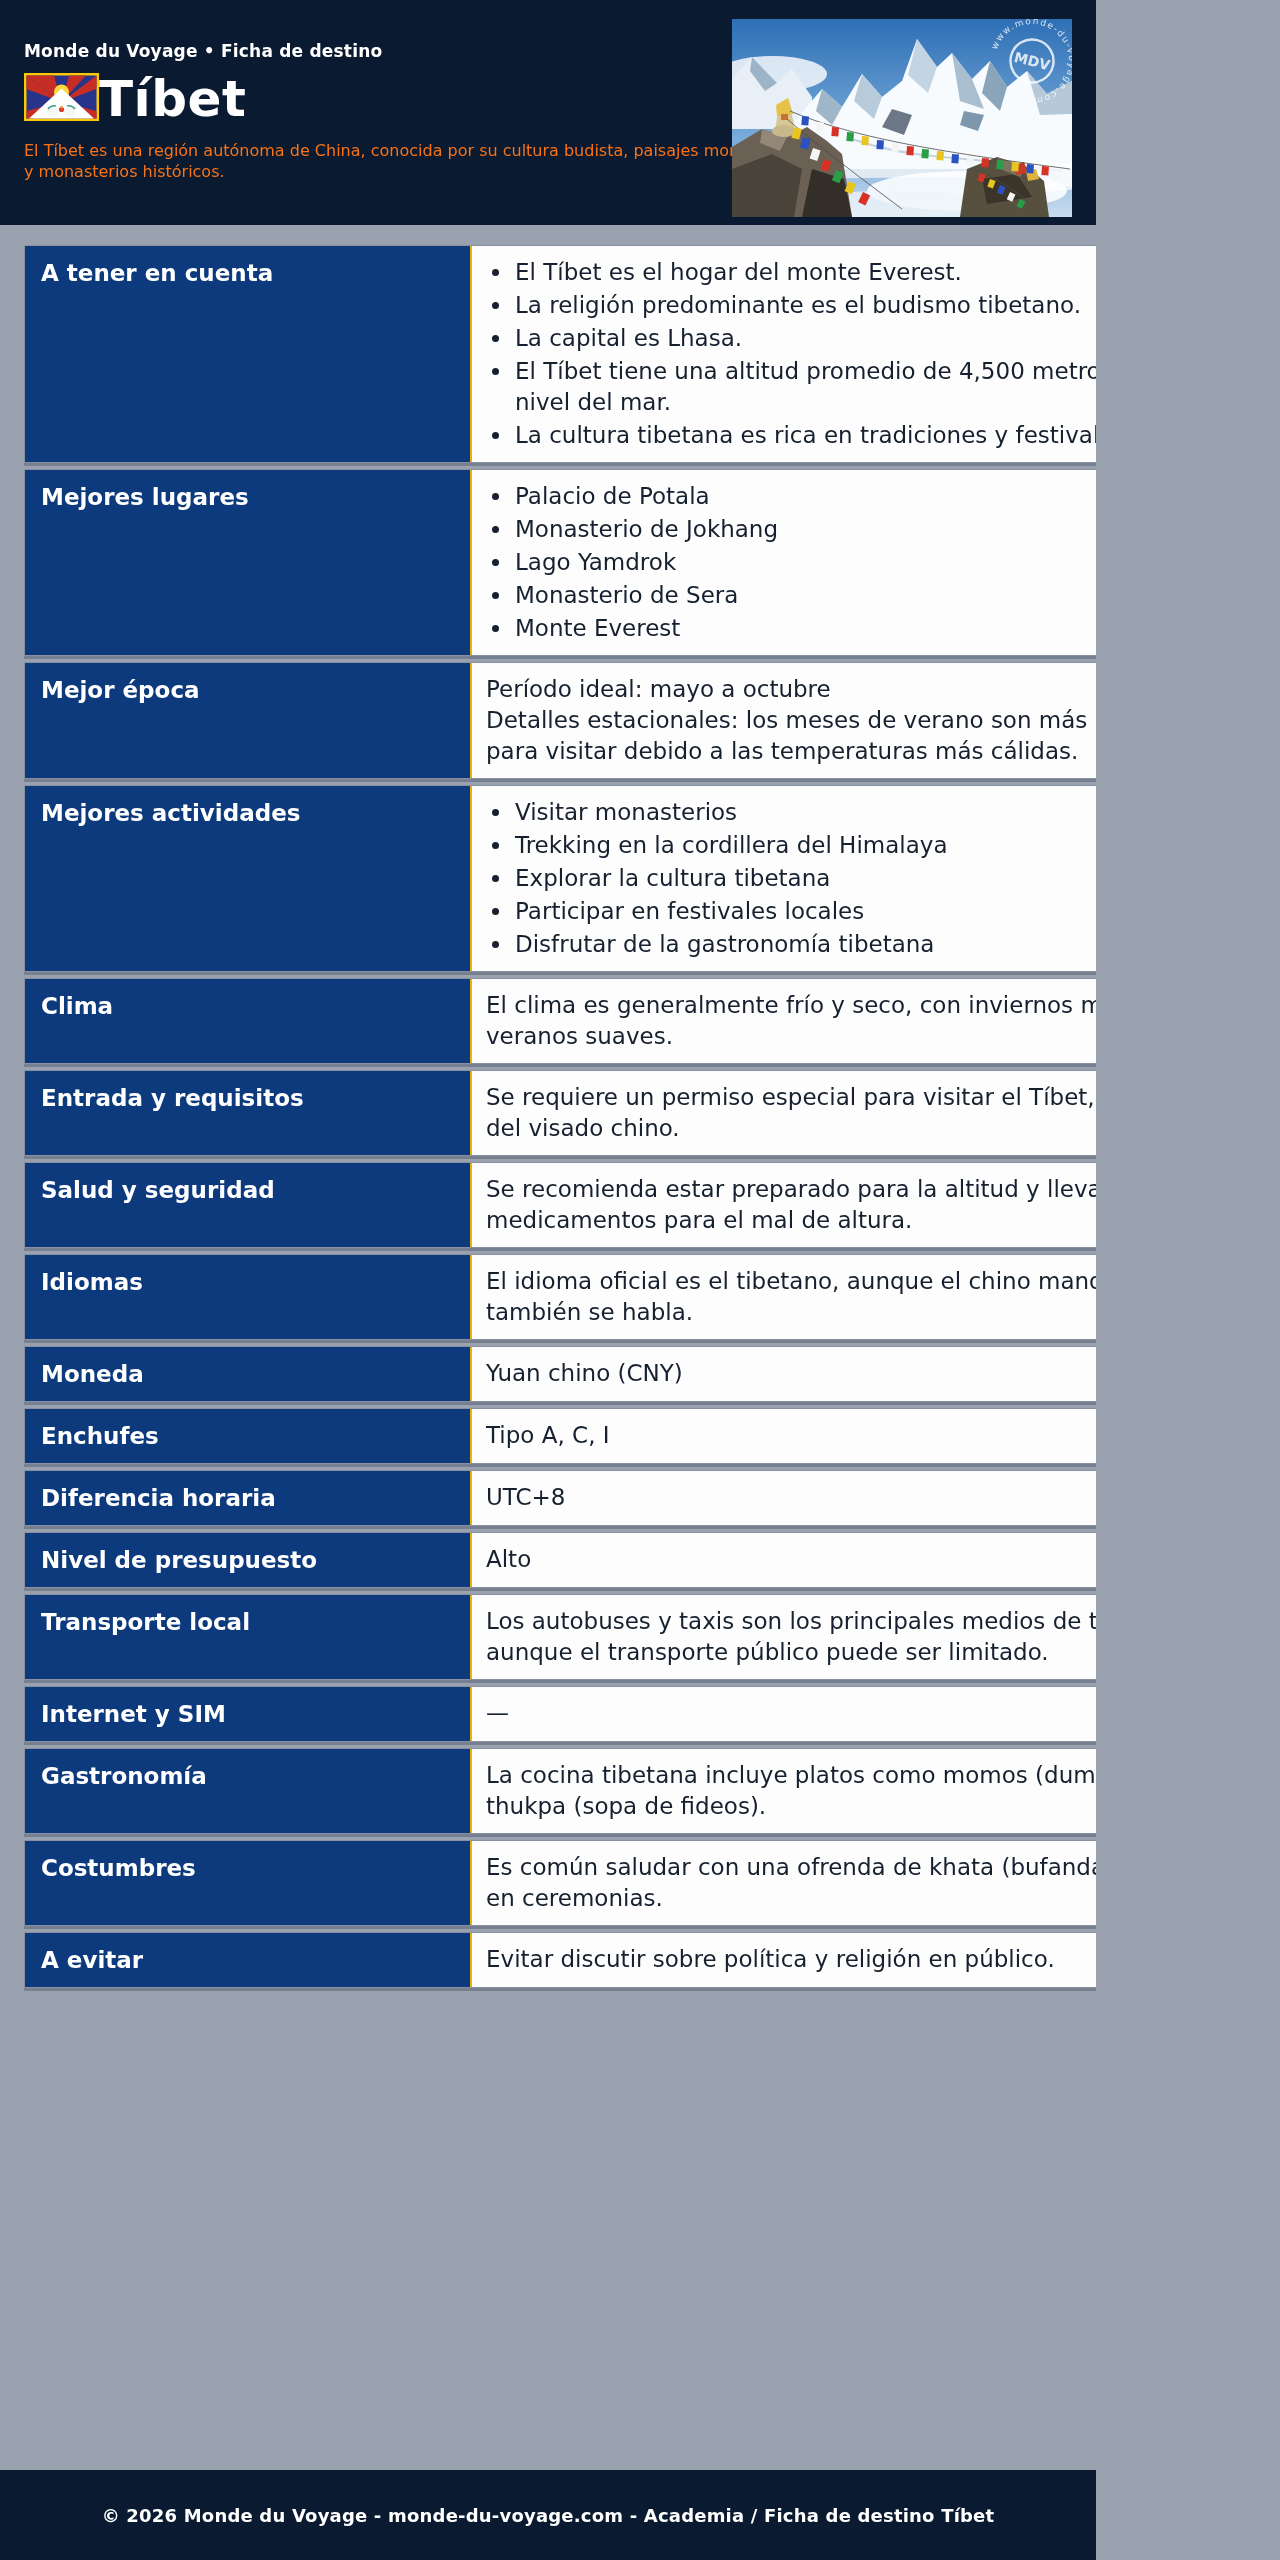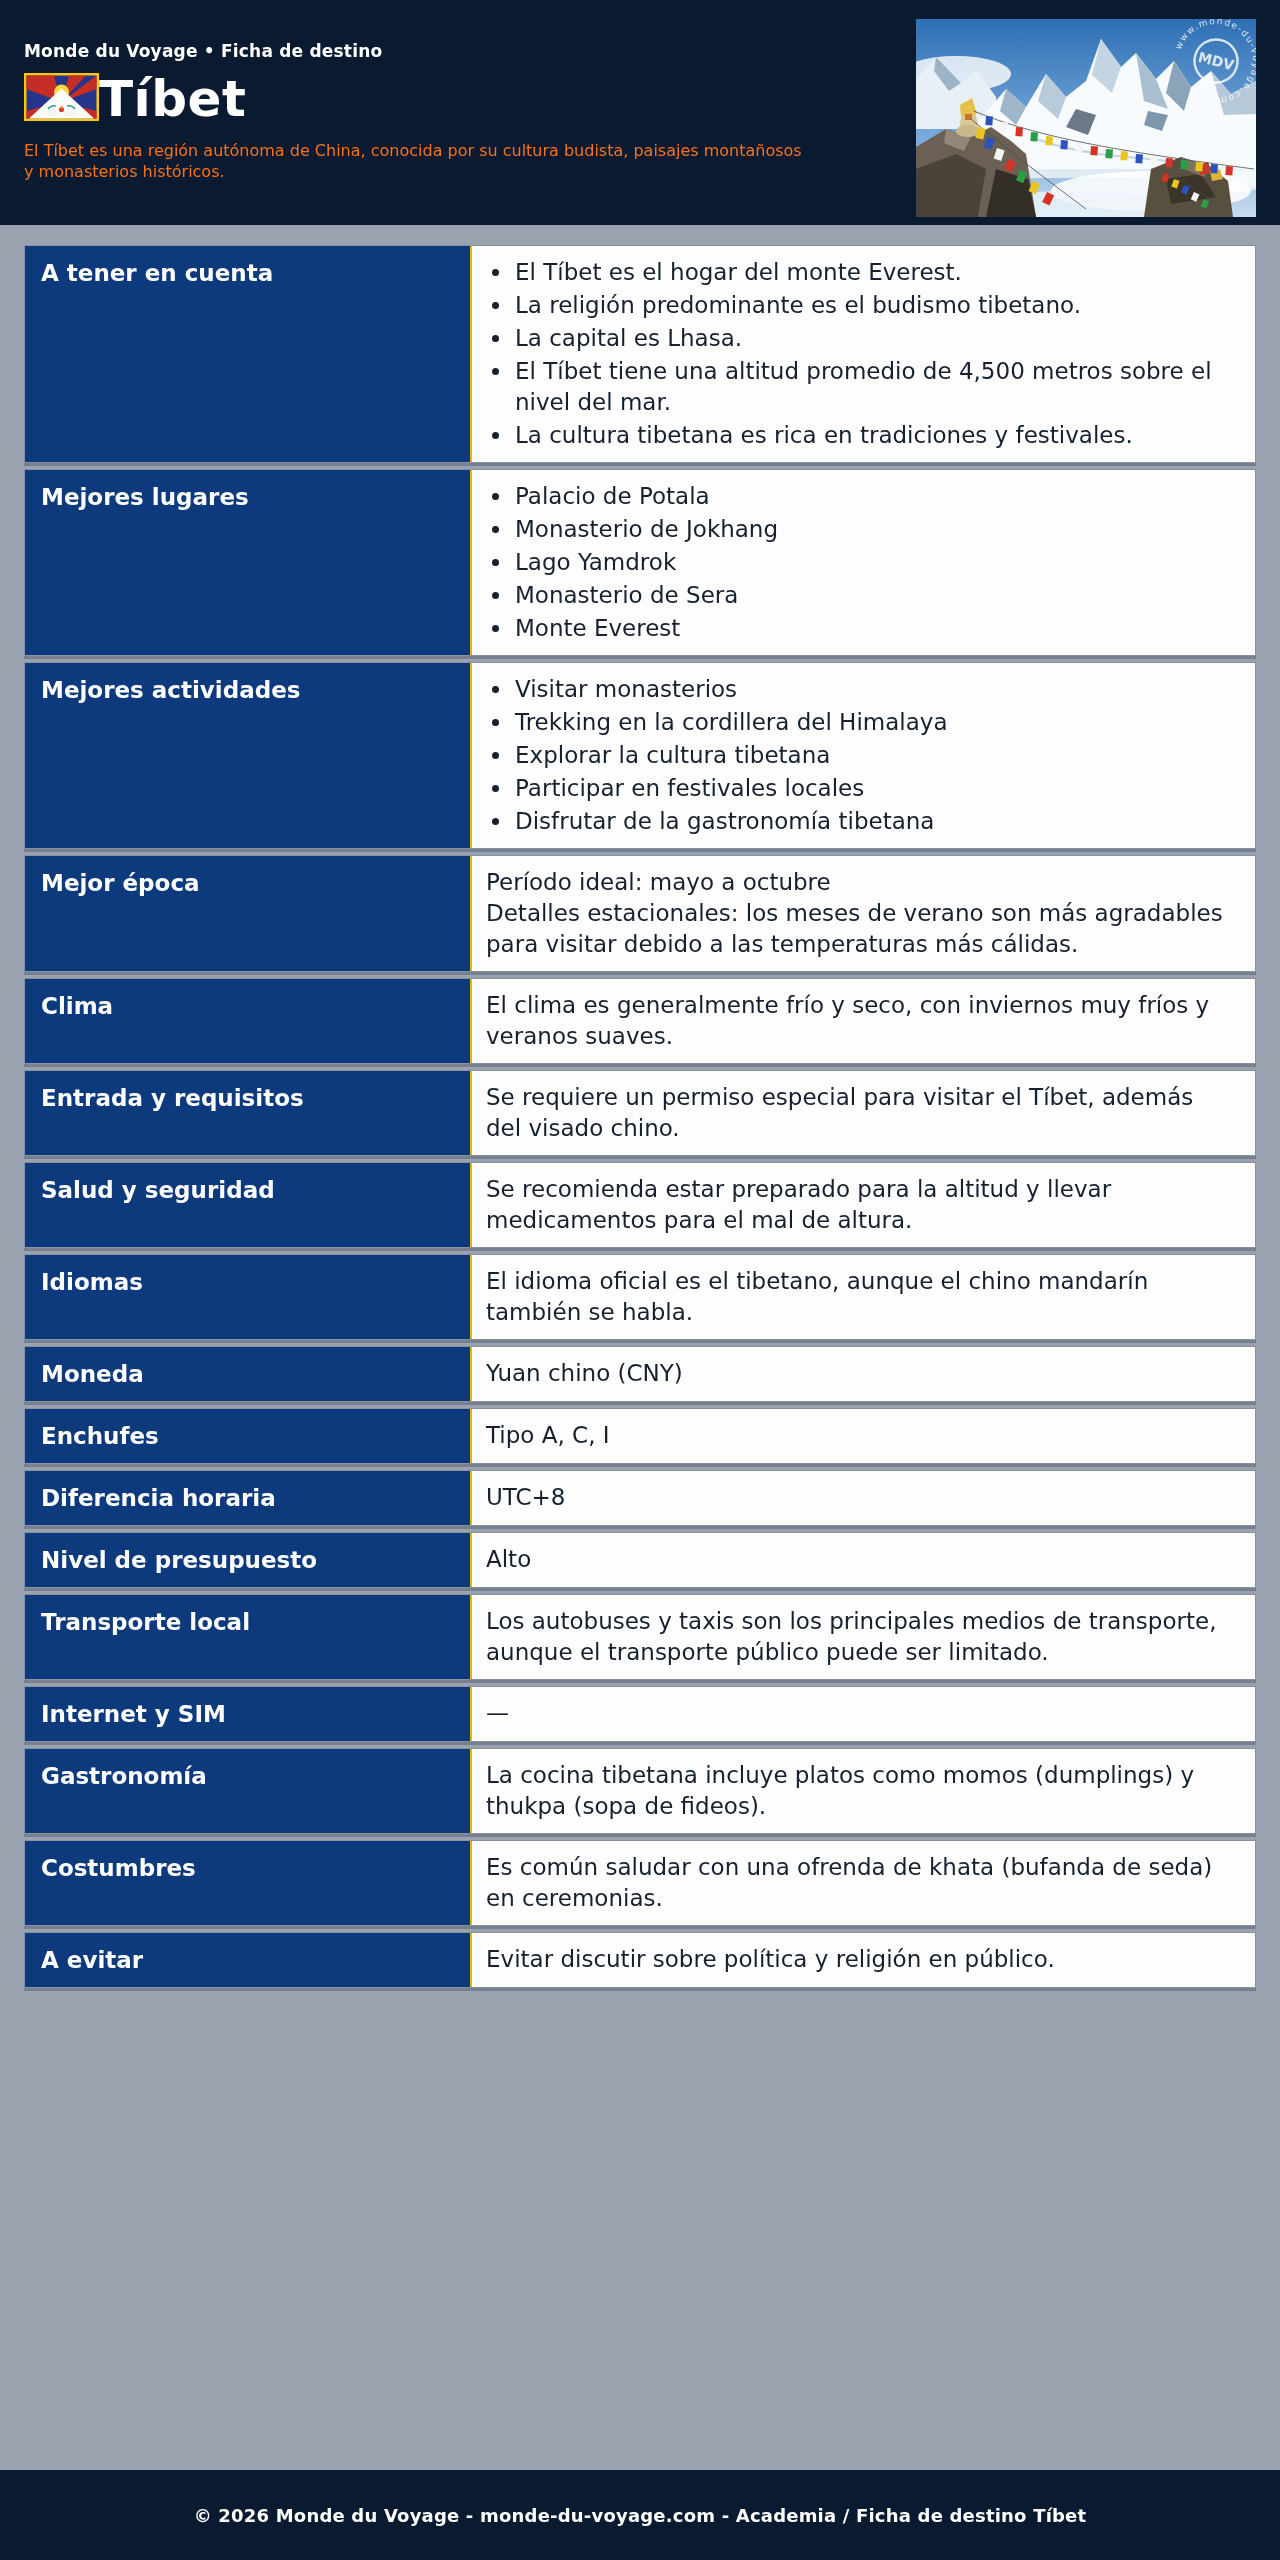--- a/index.html
+++ b/index.html
@@ -1,17 +1,17 @@
 <!DOCTYPE html>
 <html><head>
 <meta charset="utf-8">
 <style>
   html,body { margin:0; padding:0; background:#9aa2b0; }
   .page {
-    position:relative; width:1280px; height:2560px; overflow:hidden;
+    position:relative; width:1096px; height:2560px; overflow:hidden;
     background:#9aa2b0; font-family:"DejaVu Sans","Liberation Sans",sans-serif;
   }
   
   .site-header {
     position:relative; height:225px; background:#0a1a30; color:#ffffff;
     padding:40px 24px 0; box-sizing:border-box;
   }
   .breadcrumb { font-size:17px; font-weight:bold; letter-spacing:.2px; line-height:22px; }
   .title-row { display:flex; align-items:center; margin-top:11px; height:52px; }
   .flag-wrap { flex:0 0 auto; display:block; }
@@ -199,41 +199,41 @@
             <li>Palacio de Potala</li>
             <li>Monasterio de Jokhang</li>
             <li>Lago Yamdrok</li>
             <li>Monasterio de Sera</li>
             <li>Monte Everest</li>
           </ul>
         </div>
     </div>
 
     <div class="row">
+      <div class="cell label">Mejor época</div>
+      <div class="cell content">
+          <div class="content-line">Período ideal: mayo a octubre</div>
+          <div class="content-line">Detalles estacionales: los meses de verano son más agradables para visitar debido a las temperaturas más cálidas.</div>
+        </div>
+    </div>
+
+    <div class="row">
       <div class="cell label">Mejores actividades</div>
       <div class="cell content">
           <ul>
             <li>Visitar monasterios</li>
             <li>Trekking en la cordillera del Himalaya</li>
             <li>Explorar la cultura tibetana</li>
             <li>Participar en festivales locales</li>
             <li>Disfrutar de la gastronomía tibetana</li>
           </ul>
         </div>
     </div>
 
     <div class="row">
-      <div class="cell label">Mejor época</div>
-      <div class="cell content">
-          <div class="content-line">Período ideal: mayo a octubre</div>
-          <div class="content-line">Detalles estacionales: los meses de verano son más agradables para visitar debido a las temperaturas más cálidas.</div>
-        </div>
-    </div>
-
-    <div class="row">
       <div class="cell label">Clima</div>
       <div class="cell content">El clima es generalmente frío y seco, con inviernos muy fríos y veranos suaves.</div>
     </div>
 
     <div class="row">
       <div class="cell label">Entrada y requisitos</div>
       <div class="cell content">Se requiere un permiso especial para visitar el Tíbet, además del visado chino.</div>
     </div>
 
     <div class="row">

